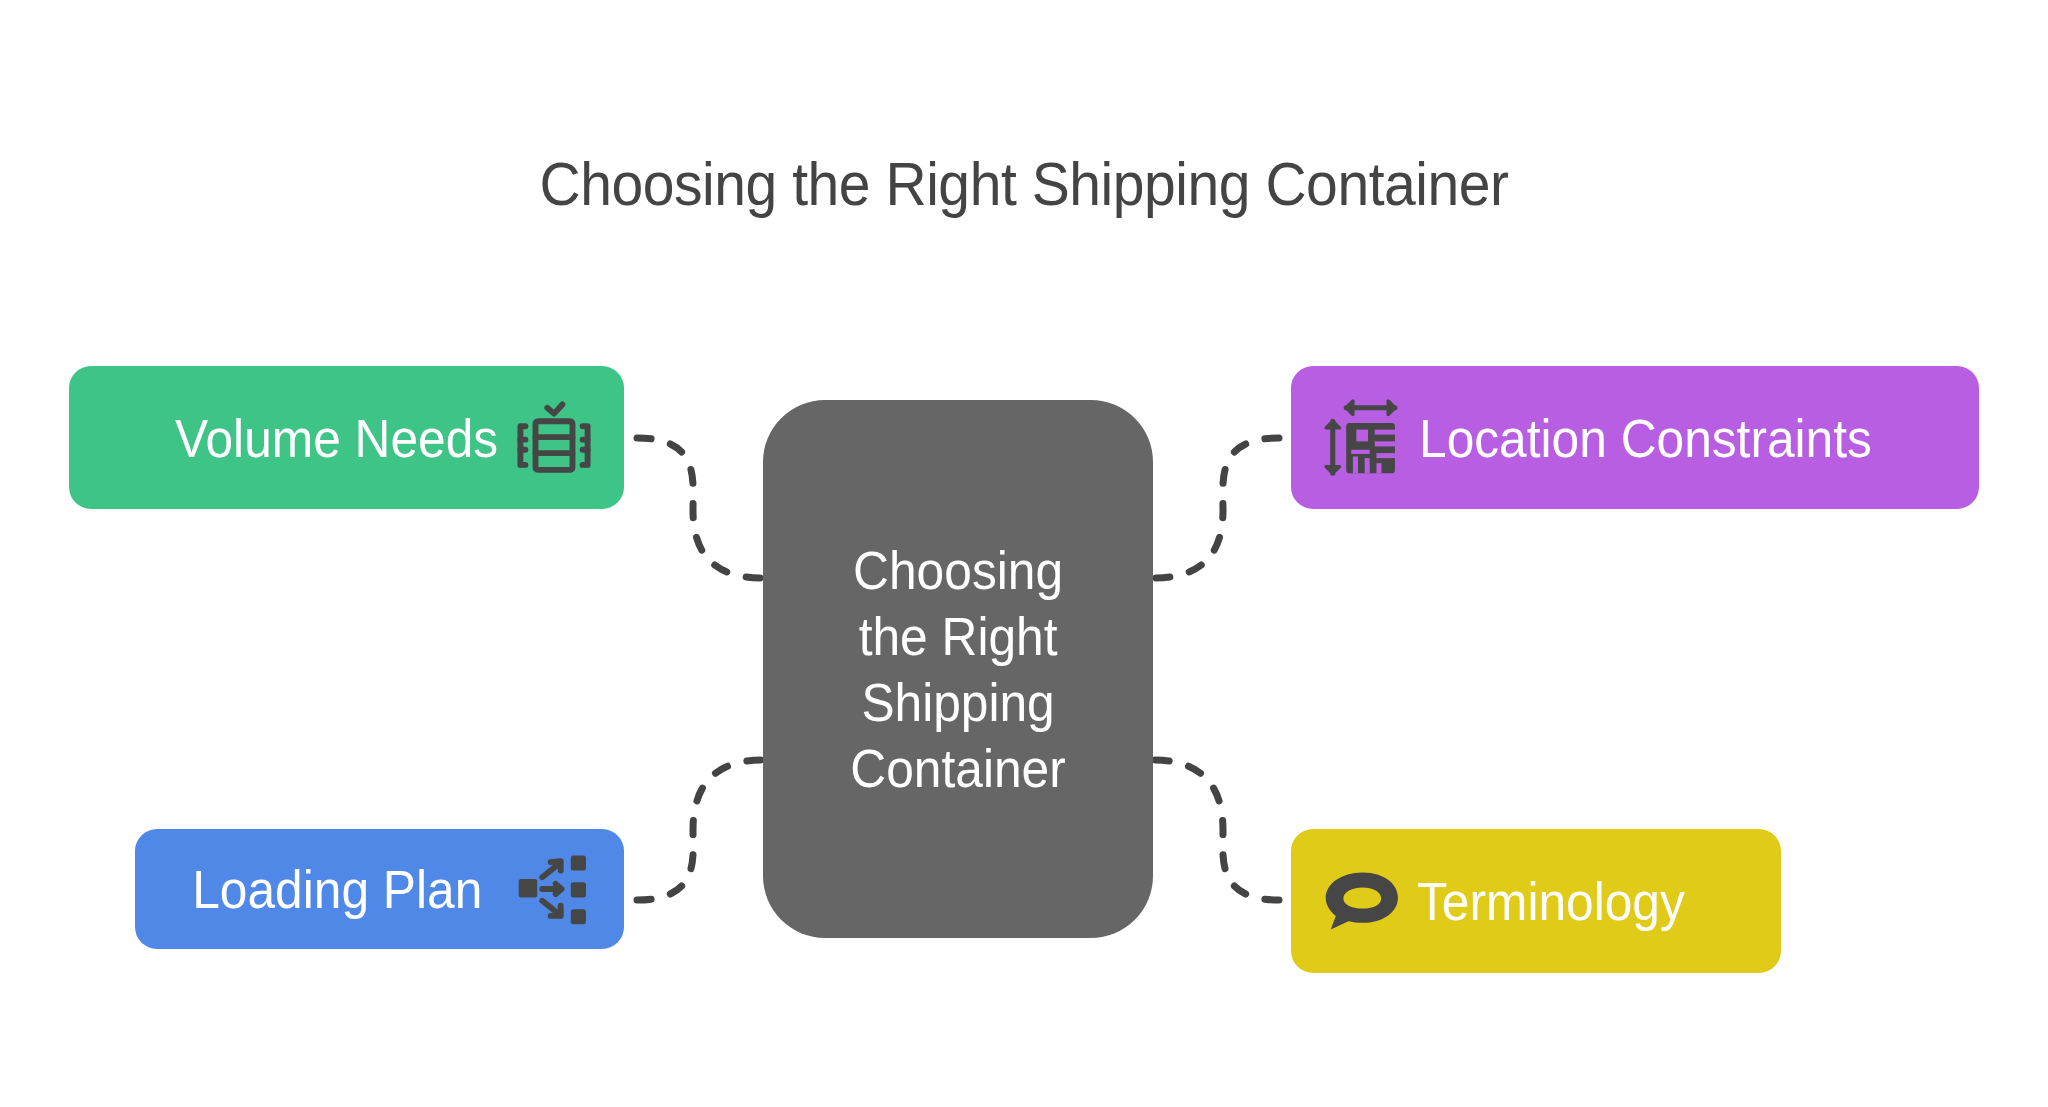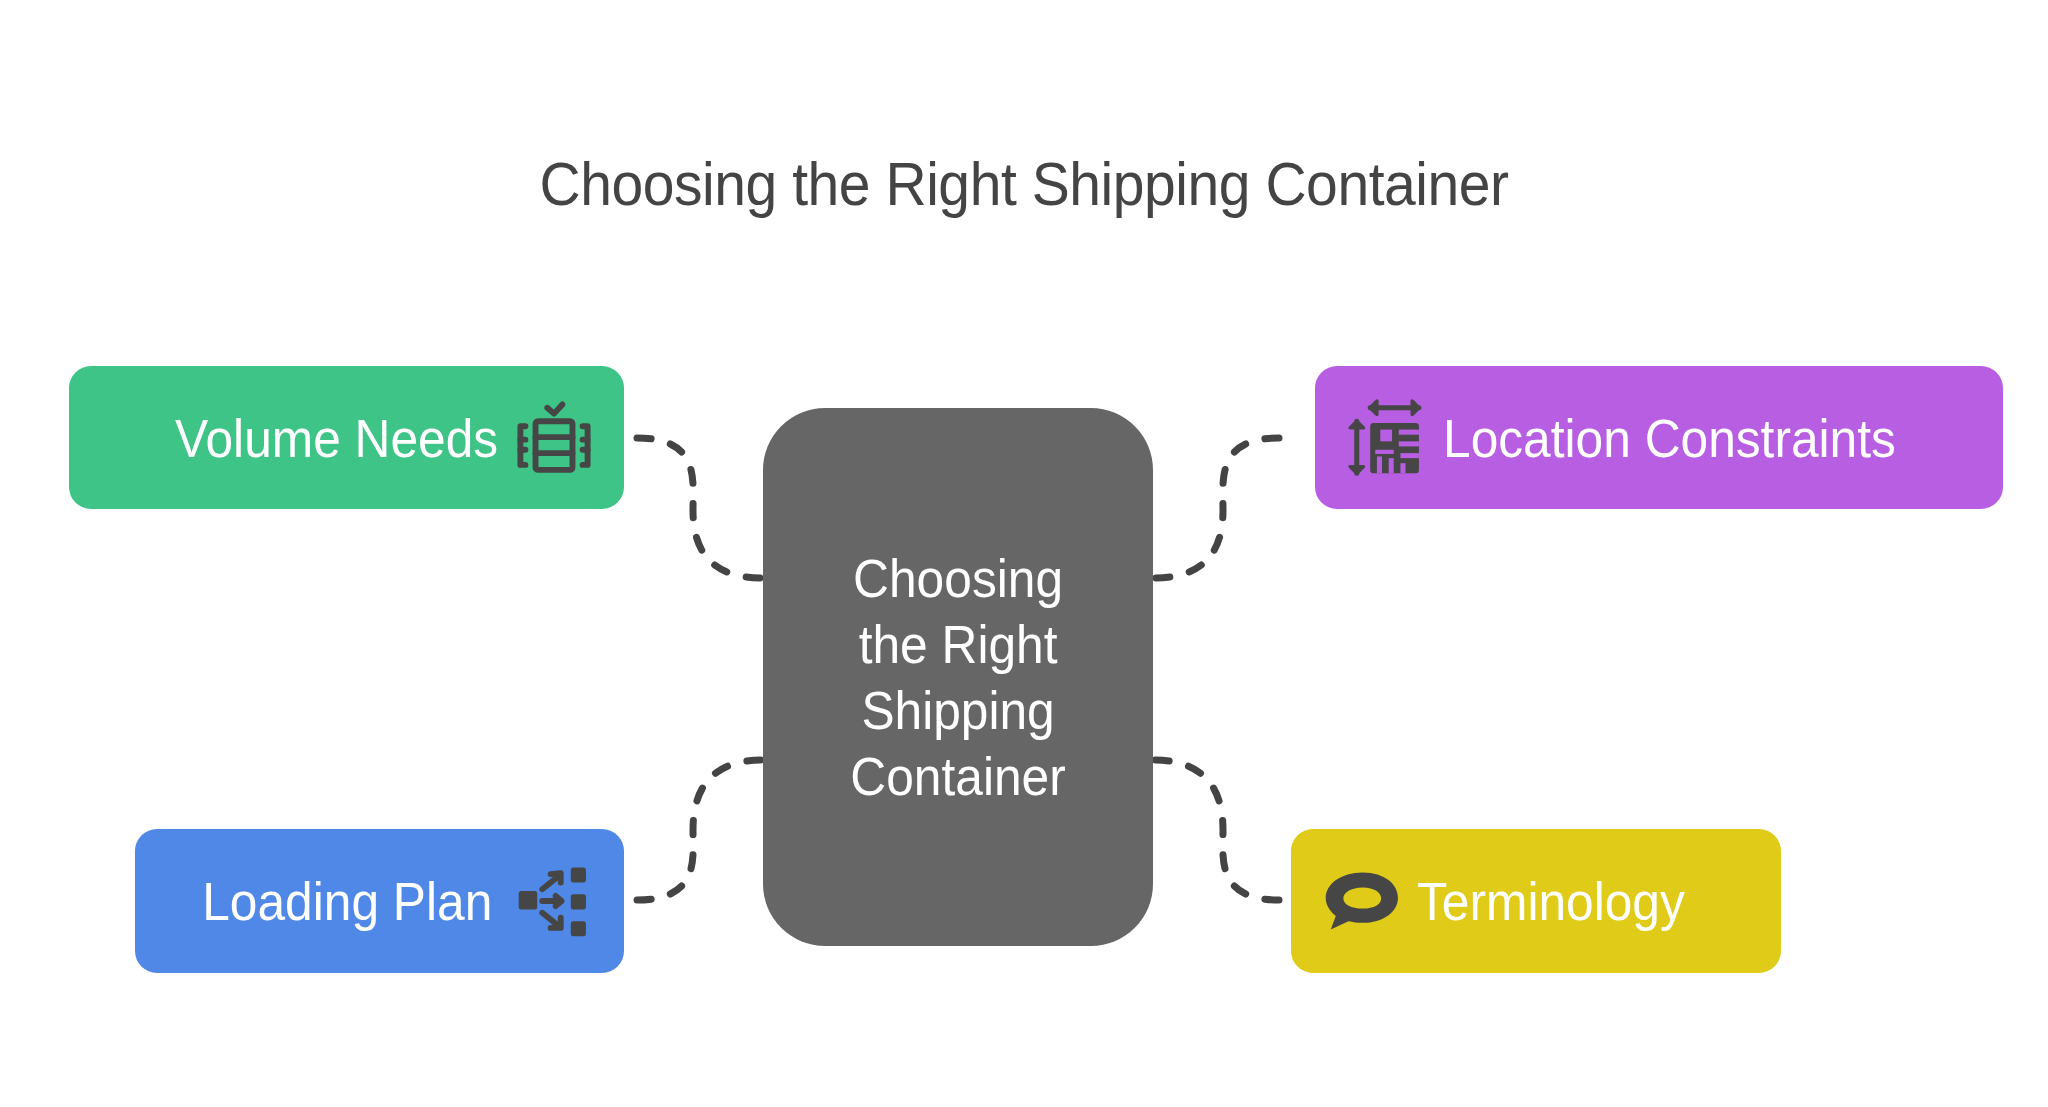--- a/index.html
+++ b/index.html
@@ -6,21 +6,21 @@
   body { width: 2048px; height: 1107px; position: relative; overflow: hidden;
          font-family: "Liberation Sans", "DejaVu Sans", sans-serif; }
   .title { position: absolute; left: 0; width: 2048px; top: 148px; text-align: center;
            font-size: 62px; color: #444444; letter-spacing: -0.5px; transform: scaleX(0.92); }
   .node { position: absolute; border-radius: 22px; display: flex; align-items: center;
           color: #ffffff; font-size: 54px; box-sizing: border-box; }
   .node .label { white-space: nowrap; transform: scaleX(0.92); }
   .node svg { flex: none; }
   #n-volume { left: 69px; top: 366px; width: 555px; height: 143px; justify-content: flex-end; padding-right: 28px; gap: 14px; }
   #n-location { left: 1291px; top: 366px; width: 688px; height: 143px; justify-content: flex-start; padding-left: 30px; gap: 14px; }
-  #n-loading { left: 135px; top: 829px; width: 489px; height: 144px; justify-content: flex-end; padding-right: 28px; gap: 20px; }
+  #n-loading { left: 135px; top: 829px; width: 489px; height: 120px; justify-content: flex-end; padding-right: 28px; gap: 30px; }
   #n-term { left: 1291px; top: 829px; width: 490px; height: 144px; justify-content: flex-start; padding-left: 28px; gap: 14px; }
   #n-volume .label { transform-origin: right center; }
   #n-loading .label { transform-origin: right center; }
   #n-location .label { transform-origin: left center; }
   #n-term .label { transform-origin: left center; }
   .center { position: absolute; left: 763px; top: 400px; width: 390px; height: 538px;
             background: #666666; border-radius: 62px; display: flex; align-items: center;
             justify-content: center; text-align: center; color: #ffffff; font-size: 54px; line-height: 66px; }
   .center .ctext { transform: scaleX(0.92); white-space: pre-line; }
   .connectors { position: absolute; left: 0; top: 0; }
@@ -32,21 +32,21 @@
 
 <svg class="connectors" width="2048" height="1107" viewBox="0 0 2048 1107">
   <g fill="none" stroke="#444444" stroke-width="7" stroke-linecap="round" stroke-dasharray="14 20">
     <path d="M 637 438 C 700 438, 693 480, 693 510 C 693 560, 720 578, 763 578"></path>
     <path d="M 637 900 C 700 900, 693 858, 693 830 C 693 780, 720 760, 763 760"></path>
     <path d="M 1279 438 C 1216 438, 1223 480, 1223 510 C 1223 560, 1196 578, 1153 578"></path>
     <path d="M 1279 900 C 1216 900, 1223 858, 1223 830 C 1223 780, 1196 760, 1153 760"></path>
   </g>
 </svg>
 
-<div class="center" style="background: rgb(102, 102, 102); margin-top: 8px;">
+<div class="center" style="background: rgb(102, 102, 102);">
   <span class="ctext">Choosing
 the Right
 Shipping
 Container</span>
 </div>
 
 <div class="node" id="n-volume" style="background:#3ec486;padding-left:23px;">
   <span class="label">Volume Needs</span>
   <svg width="84" height="84" viewBox="0 0 100 100">
     <g fill="none" stroke="#464646" stroke-width="7" stroke-linecap="round" stroke-linejoin="round">
@@ -57,21 +57,21 @@
       <path d="M16 36 L10 36 L10 82 L16 82"></path>
       <line x1="10" y1="52" x2="16" y2="52"></line>
       <line x1="10" y1="64" x2="16" y2="64"></line>
       <path d="M84 36 L90 36 L90 82 L84 82"></path>
       <line x1="84" y1="52" x2="90" y2="52"></line>
       <line x1="84" y1="64" x2="90" y2="64"></line>
     </g>
   </svg>
 </div>
 
-<div class="node" id="n-location" style="background:#b85ee2;margin-left:24px;">
+<div class="node" id="n-location" style="background:#b85ee2;">
   <svg width="84" height="84" viewBox="0 0 100 100">
     <g fill="#464646" stroke="#464646" stroke-linecap="round" stroke-linejoin="round">
       <line x1="30" y1="14" x2="88" y2="14" stroke-width="6"></line>
       <path d="M30 14 L38 6 L38 22 Z" stroke-width="4"></path>
       <path d="M88 14 L80 6 L80 22 Z" stroke-width="4"></path>
       <line x1="14" y1="30" x2="14" y2="92" stroke-width="6"></line>
       <path d="M14 30 L6 38 L22 38 Z" stroke-width="4"></path>
       <path d="M14 92 L6 84 L22 84 Z" stroke-width="4"></path>
       <rect x="30" y="32" width="58" height="60" rx="4" stroke="none"></rect>
     </g>

